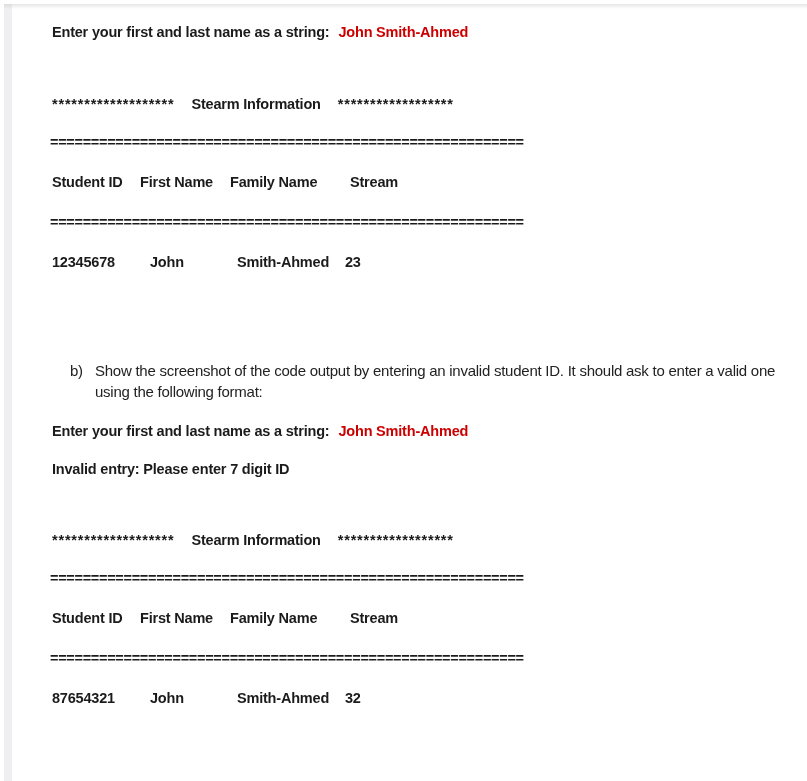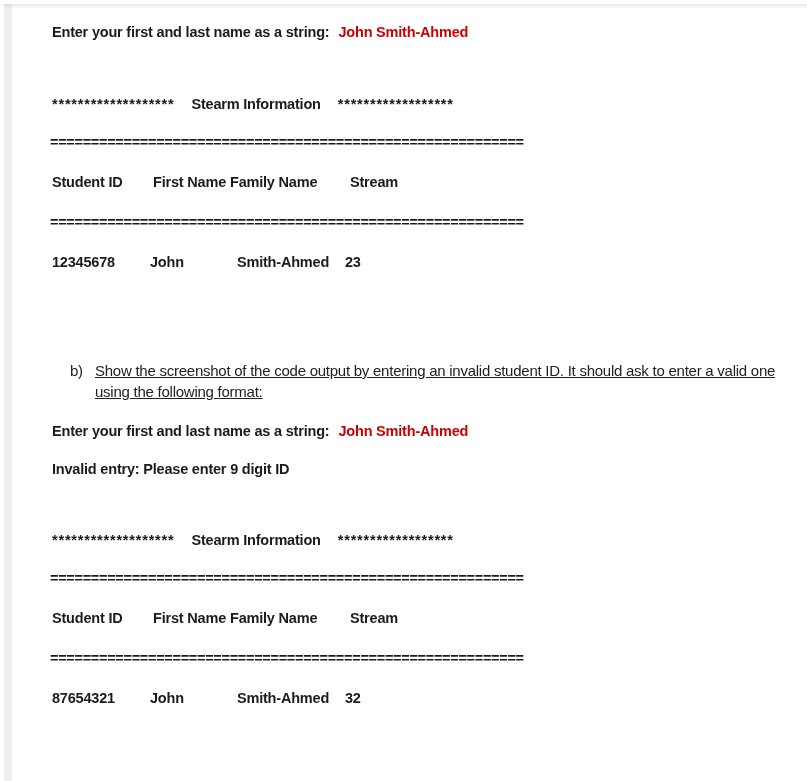--- a/index.html
+++ b/index.html
@@ -47,40 +47,40 @@
   .gap-before-table { margin-top: 47px; }
   .gap-before-table-2 { margin-top: 46px; }
 
   .stars-line .stars { letter-spacing: 0.8px; }
   .stars-line .stars-title { margin: 0 13px; letter-spacing: -0.2px; }
 
   .sep-line { letter-spacing: -0.3px; }
 
   .table-head span, .table-row span { display: inline-block; }
   .hc1 { width: 88px; }
-  .hc2 { width: 90px; text-align: right; }
+  .hc2 { width: 90px; }
   .hc3 { width: 120px; }
   .dc1 { width: 98px; }
   .dc2 { width: 87px; }
   .dc3 { width: 108px; }
 
   
   .question {
     display: flex;
     margin-top: 79px;
     margin-bottom: 13px;
     margin-left: 18px;
     font-weight: 400;
     font-size: 15px;
     line-height: 21px;
     letter-spacing: -0.25px;
     color: #222222;
   }
   .q-label { width: 25px; flex: 0 0 25px; }
-  .q-text  { width: 705px; text-decoration: underline; }
+  .q-text  { width: 705px; }
 </style>
 </head>
 <body>
 
 <div class="page">
   <div class="left-gutter"></div>
   <div class="top-shade"></div>
 
   <div class="content">
 
@@ -102,21 +102,21 @@
 
     <div class="question">
       <span class="q-label">b)</span>
         <span class="q-text">Show the screenshot of the code output by entering an invalid student ID. It should ask to enter a valid one using the following format:</span>
     </div>
 
     <div class="console-line">
       <span class="prompt">Enter your first and last name as a string:</span><span class="input">John Smith-Ahmed</span>
     </div>
     <div class="console-line">
-      <span class="prompt">Invalid entry: Please enter 9 digit ID</span>
+      <span class="prompt">Invalid entry: Please enter 7 digit ID</span>
     </div>
 
     <div class="stars-line gap-before-table-2">
       <span class="stars">*******************</span><span class="stars-title">Stearm Information</span><span class="stars">******************</span>
     </div>
     <div class="sep-line">==========================================================</div>
     <div class="table-head">
       <span class="hc1">Student ID</span><span class="hc2">First Name</span><span class="hc3">Family Name</span><span class="hc4">Stream</span>
     </div>
     <div class="sep-line">==========================================================</div>

